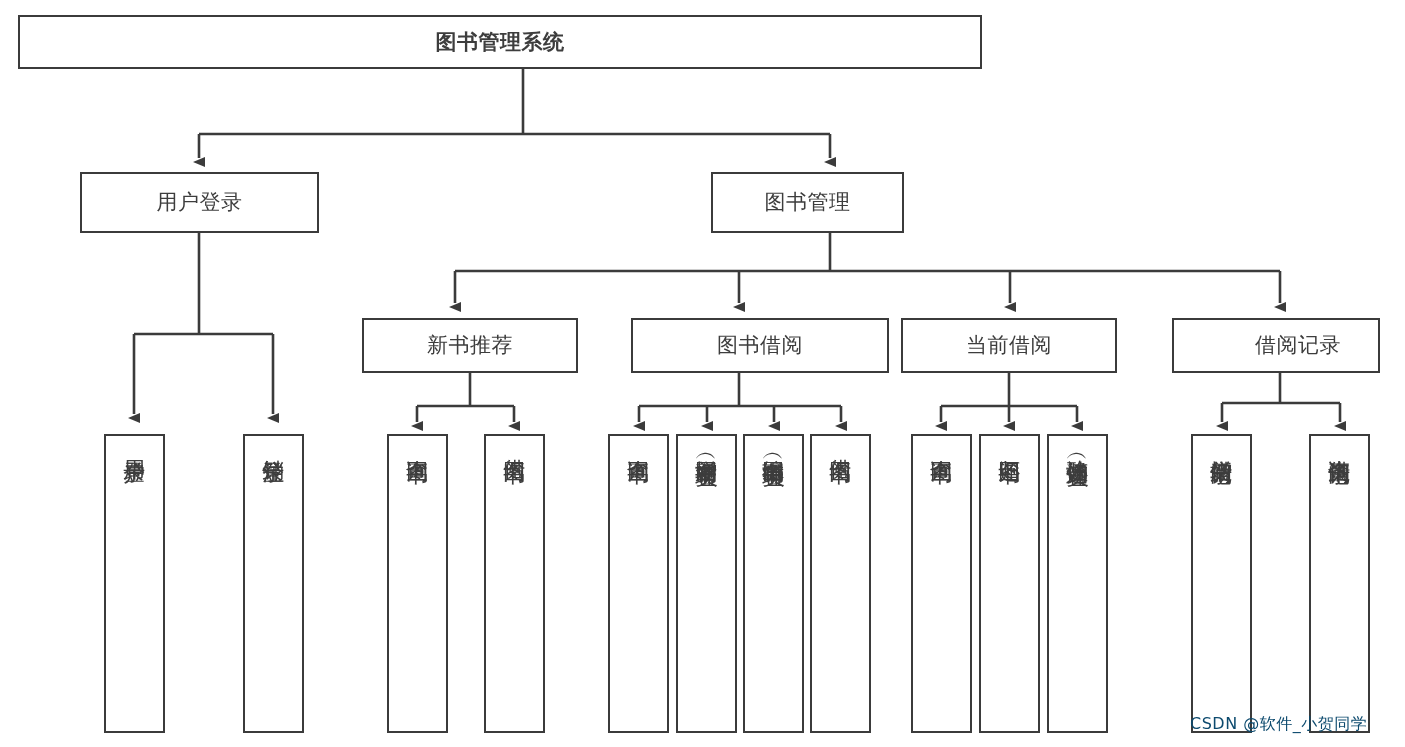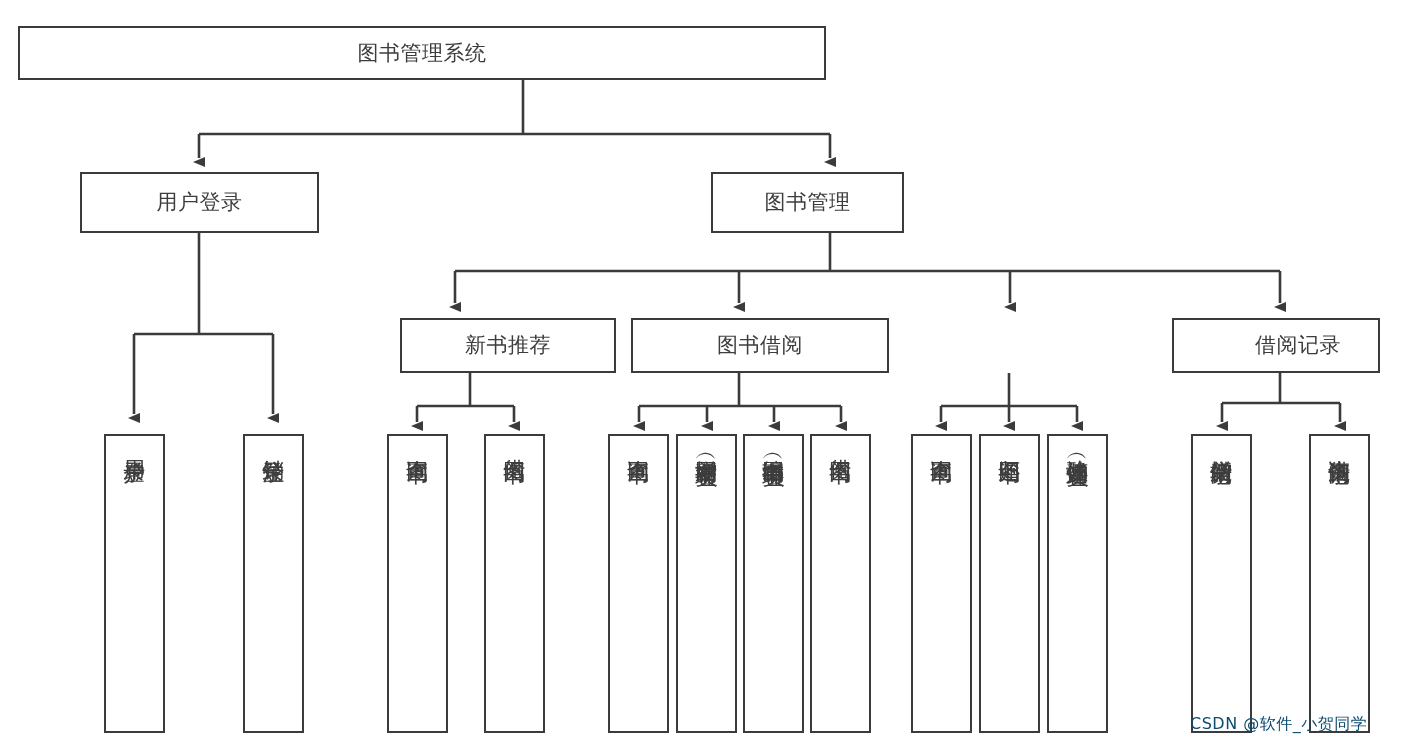--- a/index.html
+++ b/index.html
@@ -110,36 +110,39 @@
       <path d="M1009,406 L1009,422" marker-end="url(#arrow)"></path>
       <path d="M1077,406 L1077,422" marker-end="url(#arrow)"></path>
 
       <path d="M1280,373 L1280,403"></path>
       <path d="M1222,403 L1340,403"></path>
       <path d="M1222,403 L1222,422" marker-end="url(#arrow)"></path>
       <path d="M1340,403 L1340,422" marker-end="url(#arrow)"></path>
     </g>
   </svg>
 
-  <div class="node horizontal" style="left:18px; top:26px; width:808px; height:54px;">
+  <div class="node horizontal" style="left:18px; top:15px; width:964px; height:54px;font-weight:bold;">
     <span class="label">图书管理系统</span>
   </div>
 
   <div class="node horizontal" style="left:80px; top:172px; width:239px; height:61px;">
     <span class="label">用户登录</span>
   </div>
   <div class="node horizontal" style="left:711px; top:172px; width:193px; height:61px;">
     <span class="label">图书管理</span>
   </div>
 
-  <div class="node horizontal" style="left:362px; top:318px; width:216px; height:55px;margin-left:38px;">
+  <div class="node horizontal" style="left:362px; top:318px; width:216px; height:55px;">
     <span class="label">新书推荐</span>
   </div>
   <div class="node horizontal" style="left:631px; top:318px; width:258px; height:55px;">
     <span class="label">图书借阅</span>
+  </div>
+  <div class="node horizontal" style="left:901px; top:318px; width:216px; height:55px;">
+    <span class="label">当前借阅</span>
   </div>
   <div class="node horizontal" style="left:1172px; top:318px; width:208px; height:55px;padding-left:44px;">
     <span class="label">借阅记录</span>
   </div>
 
   <div class="node vertical" style="left:104px; top:434px; width:61px; height:299px;">
     <span class="label">用户登录</span>
   </div>
   <div class="node vertical" style="left:243px; top:434px; width:61px; height:299px;">
     <span class="label">注销登录</span>

